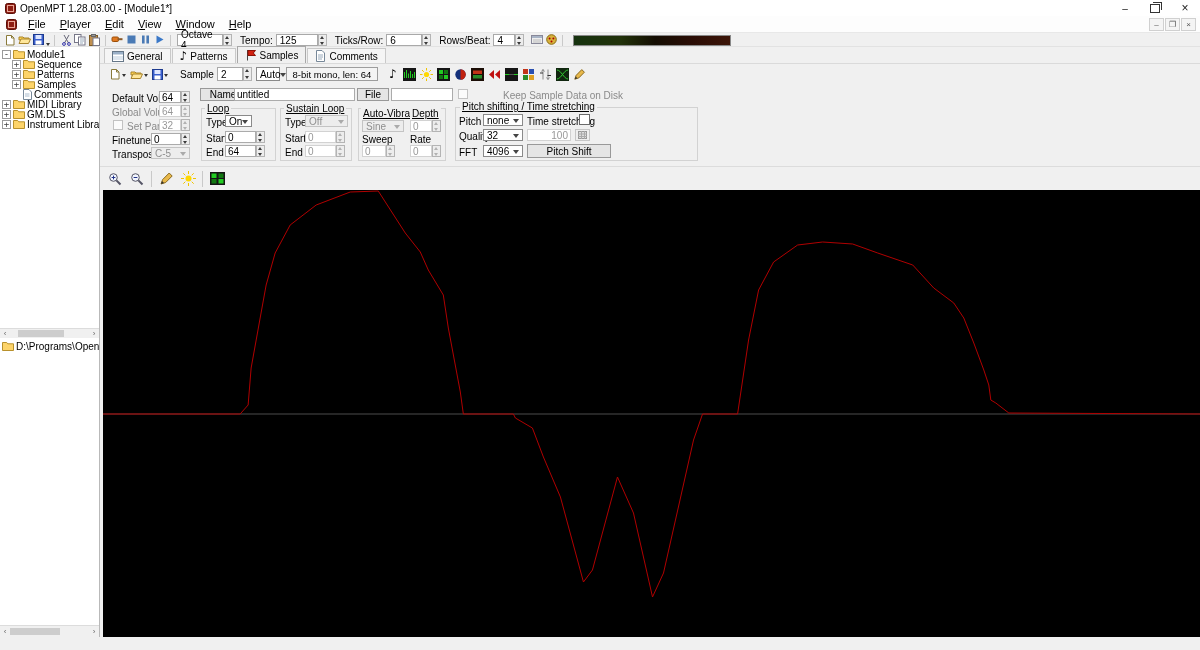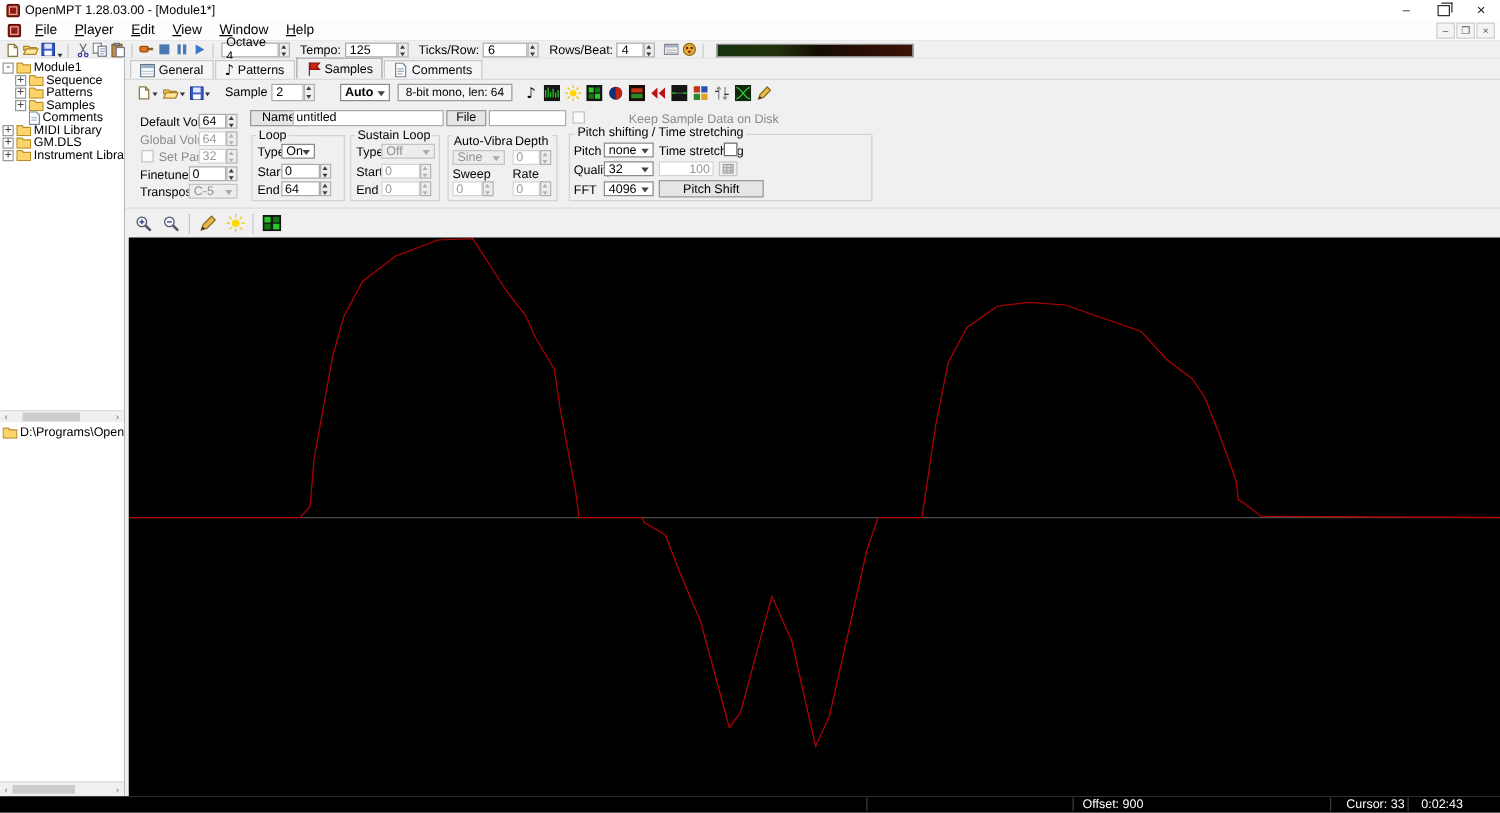--- a/index.html
+++ b/index.html
@@ -71,21 +71,21 @@
   .edit{position:absolute;box-sizing:border-box;border:1px solid #ababab;background:#fff;font-size:10px;display:flex;align-items:center;padding:0 2px;height:12px;}
   .edit.dis{color:#989898;border-color:#d2d2d2;}
   .edit.right{justify-content:flex-end;}
   .combo{position:absolute;box-sizing:border-box;border:1px solid #8a8a8a;background:#fff;font-size:10px;display:flex;align-items:center;padding:0 3px;height:12px;}
   .combo .car{margin-left:auto;width:0;height:0;border:3px solid transparent;border-top:4px solid #444;transform:translateY(2px);}
   .combo.dis{background:#ededed;color:#8f8f8f;border-color:#c4c4c4;}
   .combo.dis .car{border-top-color:#aaa;}
   .btn{position:absolute;box-sizing:border-box;background:#e5e5e5;border:1px solid #999;font-size:10px;display:flex;align-items:center;justify-content:center;white-space:nowrap;}
   .btn.dis{color:#9a9a9a;border-color:#c6c6c6;background:#efefef;}
   .grp{position:absolute;border:1px solid #d2d2d2;box-sizing:border-box;}
-  .grp-cap{position:absolute;font-size:10px;background:#f0f0f0;padding:0 2px;white-space:nowrap;}
+  .grp-cap{position:absolute;font-size:10px;background:#f0f0f0;padding:0 2px;white-space:nowrap;text-decoration:underline;}
   .chk{position:absolute;width:11px;height:11px;box-sizing:border-box;border:1px solid #6a6a6a;background:#fff;}
   .chk.dis{border-color:#c2c2c2;background:#fbfbfb;}
   
   .wavetoolbar{position:absolute;left:0;top:119px;width:100%;height:24px;background:#f0f0f0;border-top:1px solid #dcdcdc;display:flex;align-items:center;padding-left:5px;box-sizing:border-box;}
   .wavetoolbar .tbtn{height:20px;min-width:20px;}
   .wavetoolbar .tsep{height:16px;}
   
   .wave{position:absolute;left:3px;top:143px;width:1097px;height:447px;background:#000;}
   .wave svg{display:block;width:100%;height:100%;}
   
@@ -462,21 +462,21 @@
             </span>
           </span>
         <span class="tb-label" style="margin-left:12px;">Sample</span>
         <span class="tb-field" style="width:26px;height:14px;">
             <span>2</span>
           </span>
         <span class="spin inline" style="height:14px;">
             <i class="su"></i>
             <i class="sd"></i>
           </span>
-        <span class="combo" style="position:static;width:40px;height:14px;margin-left:20px;font-weight:bold;">
+        <span class="combo" style="position:static;width:24px;height:14px;margin-left:4px;">
             <span>Auto</span>
             <span class="car"></span>
           </span>
         <span class="infobox">8-bit mono, len: 64</span>
         <span style="display:inline-flex;gap:3px;margin-left:8px;">
             <span class="tbtn">
               <span class="icn">
                 <span class="glyph" style="font-size:12px;line-height:12px;">♪</span>
               </span>
             </span>
@@ -779,22 +779,13 @@
 
       <div class="wave" id="wave">
           <svg viewBox="0 0 1096 447" preserveAspectRatio="none">
             <line x1="0" x2="1096" y1="224" y2="224" stroke="#4d4d4d" vector-effect="non-scaling-stroke"></line>
             <polyline points="0,224 137,224 145,215 148,178 157,128 163,95 172,63 187,35 213,15 247,2 275,1 302,43 317,62 325,80 340,105 345,138 357,202 360,224 410,224 412,228 429,238 440,267 457,307 480,392 489,380 514,287 530,323 549,407 560,383 590,250 599,224 634,224 645,150 655,100 670,72 694,55 719,52 749,54 774,63 809,75 830,98 850,113 860,128 870,153 880,180 885,195 887,210 892,213 905,223 1096,224" fill="none" stroke="#b00000" vector-effect="non-scaling-stroke"></polyline>
           </svg>
         </div>
     </div>
   </div>
 
-  <div class="statusbar">
-    <span class="ssep" style="left:693px;"></span>
-    <span class="ssep" style="left:858px;"></span>
-    <span style="left:866px;">Offset: 900</span>
-    <span class="ssep" style="left:1064px;"></span>
-    <span style="left:1077px;">Cursor: 33</span>
-    <span class="ssep" style="left:1126px;"></span>
-    <span style="left:1137px;">0:02:43</span>
-  </div>
 </div>
 
 </body></html>

